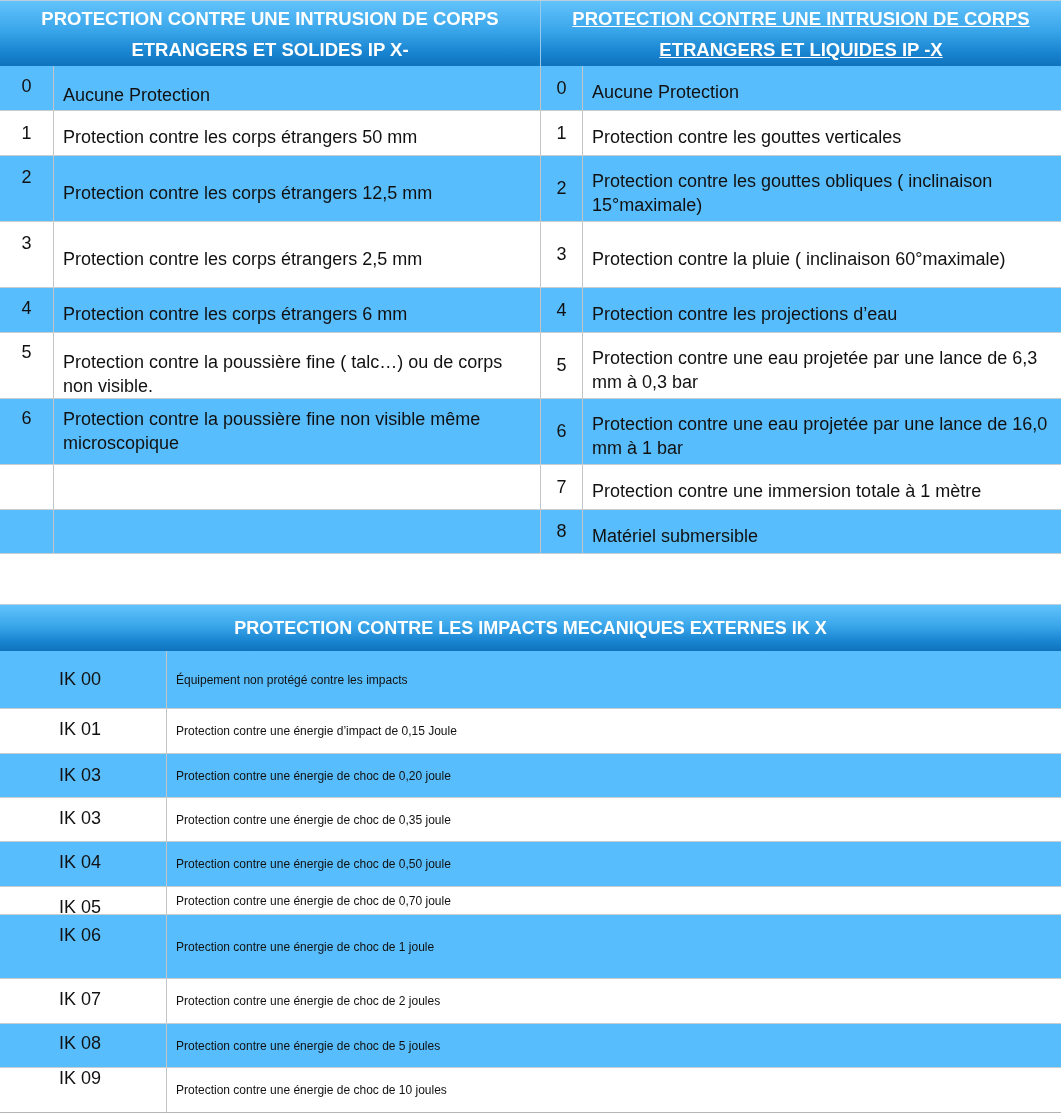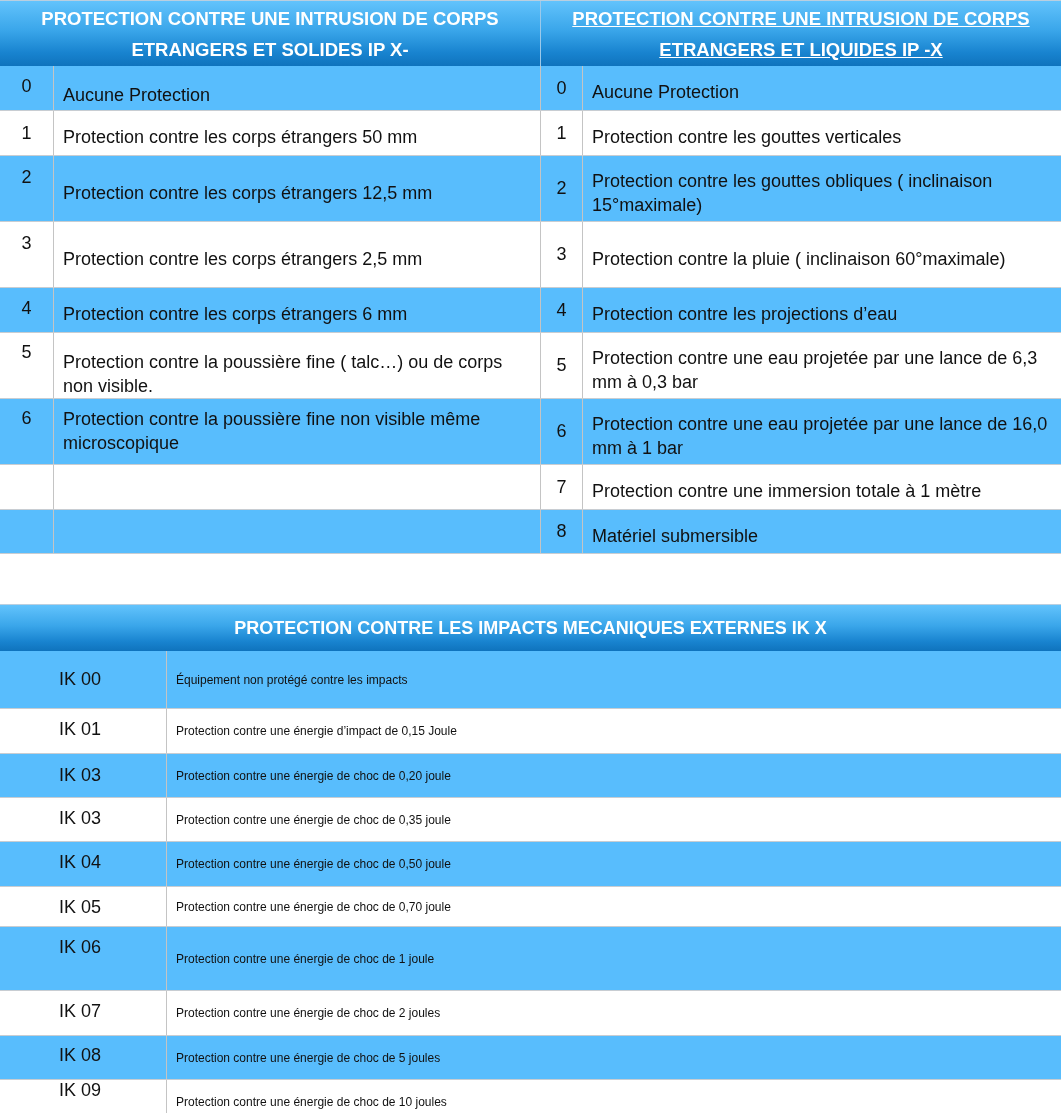--- a/index.html
+++ b/index.html
@@ -160,21 +160,21 @@
     <div class="cell-txt va-mid">Protection contre une énergie de choc de 0,20 joule</div>
   </div>
   <div class="row white" style="height:44px">
     <div class="cell-num" style="padding-top:10px">IK 03</div>
     <div class="cell-txt va-mid">Protection contre une énergie de choc de 0,35 joule</div>
   </div>
   <div class="row blue" style="height:45px">
     <div class="cell-num" style="padding-top:10px">IK 04</div>
     <div class="cell-txt va-mid">Protection contre une énergie de choc de 0,50 joule</div>
   </div>
-  <div class="row white" style="height:40px">
+  <div class="row white" style="height:28px">
     <div class="cell-num" style="padding-top:10px">IK 05</div>
     <div class="cell-txt va-mid">Protection contre une énergie de choc de 0,70 joule</div>
   </div>
   <div class="row blue" style="height:64px">
     <div class="cell-num" style="padding-top:10px">IK 06</div>
     <div class="cell-txt va-mid">Protection contre une énergie de choc de 1 joule</div>
   </div>
   <div class="row white" style="height:45px">
     <div class="cell-num" style="padding-top:10px">IK 07</div>
     <div class="cell-txt va-mid">Protection contre une énergie de choc de 2 joules</div>

